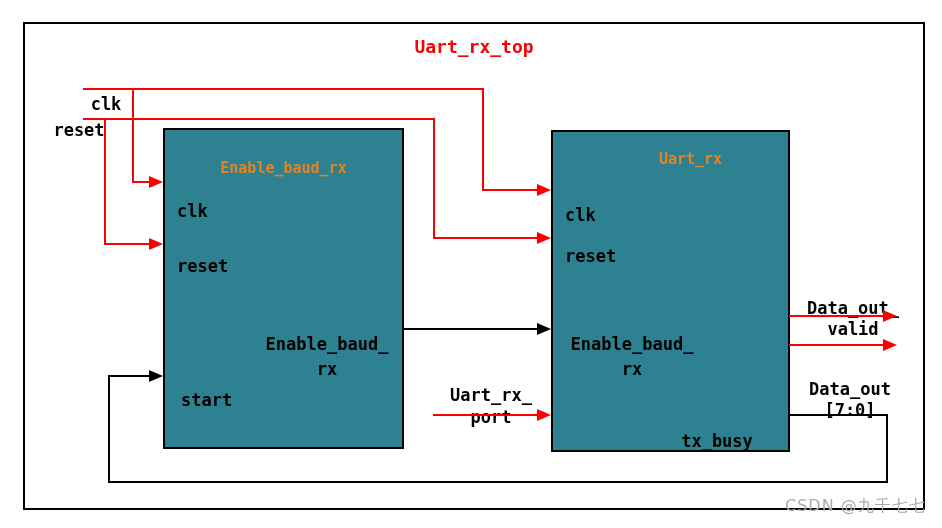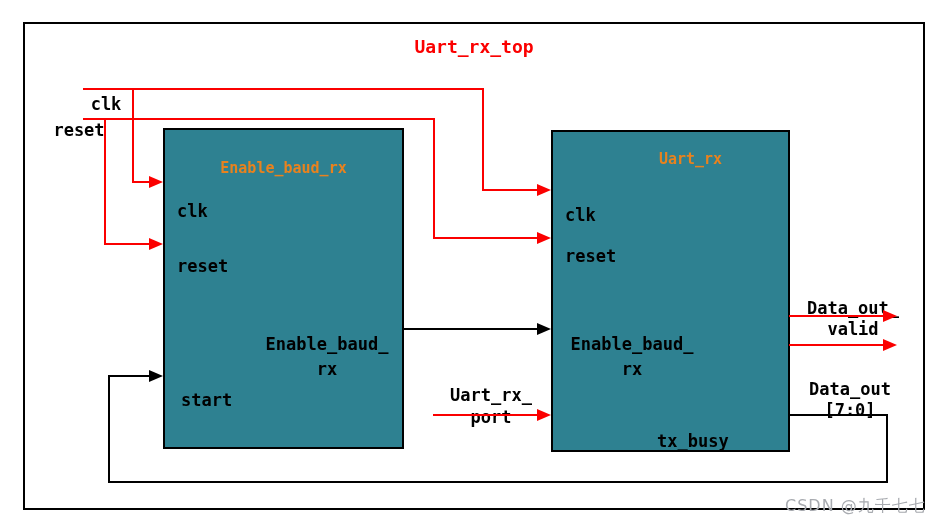--- a/index.html
+++ b/index.html
@@ -30,21 +30,21 @@
   .block-enable{left:163px;top:128px;width:241px;height:321px;}
   .block-uart{left:551px;top:130px;width:239px;height:322px;}
   .block-title{
     position:absolute;text-align:center;font-size:15px;font-weight:bold;
     color:var(--module-title);line-height:20px;
   }
   .lbl{
     position:absolute;font-size:17px;font-weight:bold;color:var(--port-text);line-height:20px;white-space:pre;margin-top:26px;
   }
   .lbl.center{text-align:center;white-space:normal;}
-  .lbl.right{text-align:left;}
+  .lbl.right{text-align:center;}
   .wire{position:absolute;}
   .wire.red{background:var(--signal-wire);}
   .wire.black{background:var(--data-wire);}
   .arr{position:absolute;width:0;height:0;border-top:6px solid transparent;border-bottom:6px solid transparent;}
   .arr.red{border-left:14px solid var(--signal-wire);}
   .arr.black{border-left:14px solid var(--data-wire);}
   .watermark{
     position:absolute;left:785px;top:496px;font-size:16px;color:var(--watermark);
     font-family:"DejaVu Sans","Liberation Sans",sans-serif;letter-spacing:1px;
   }

